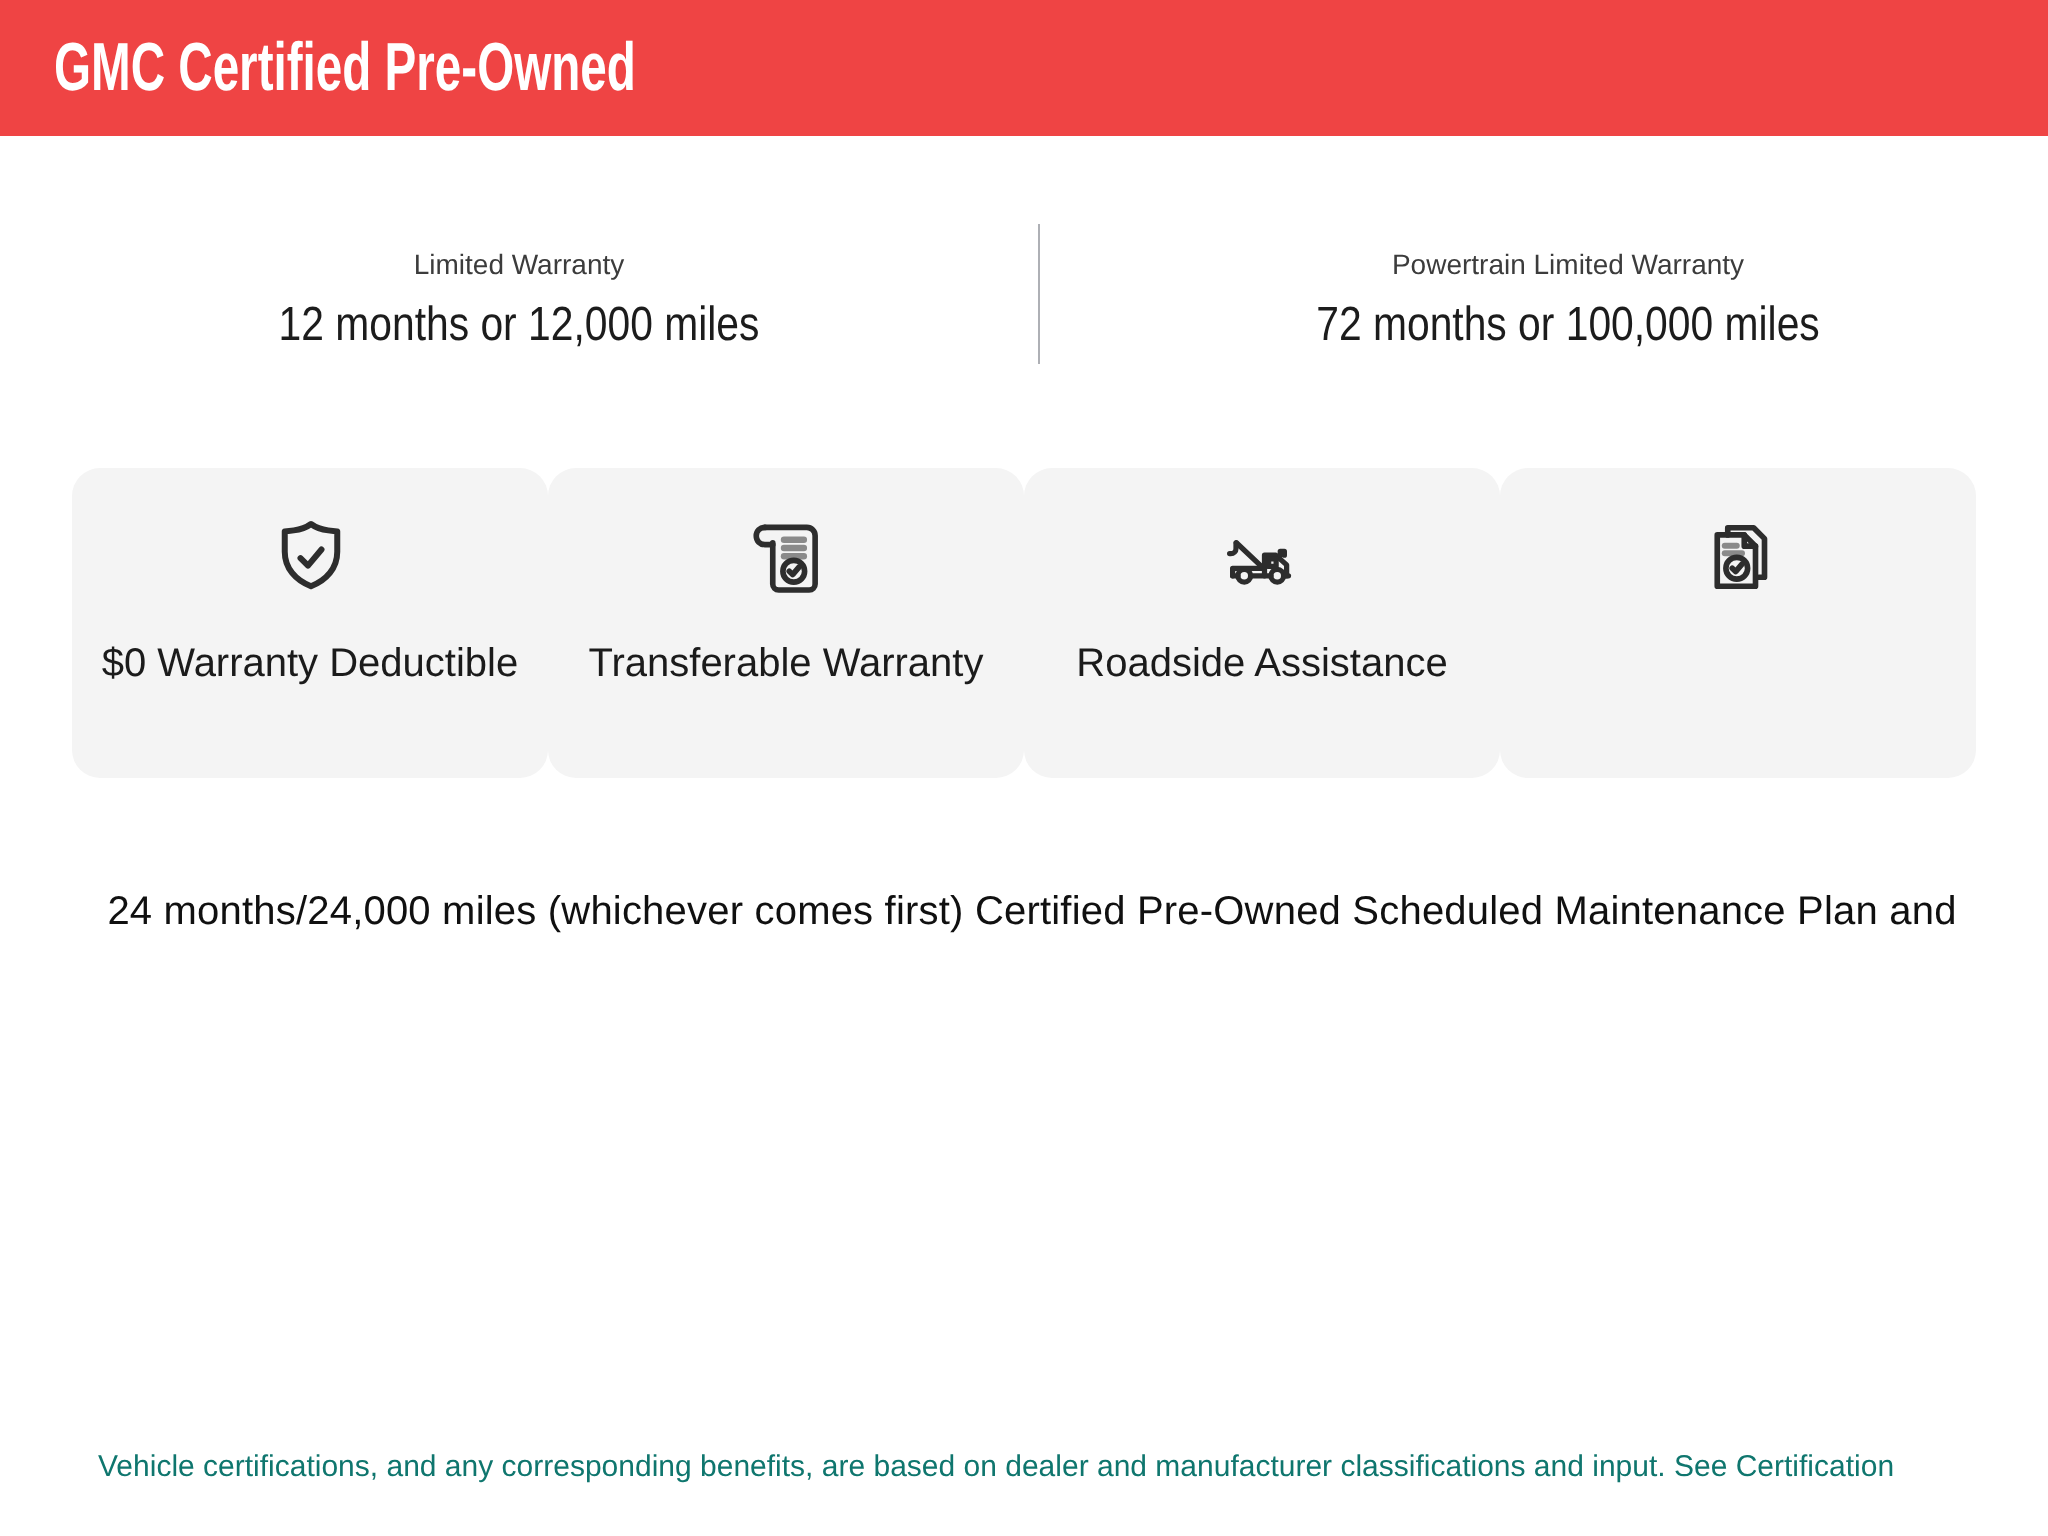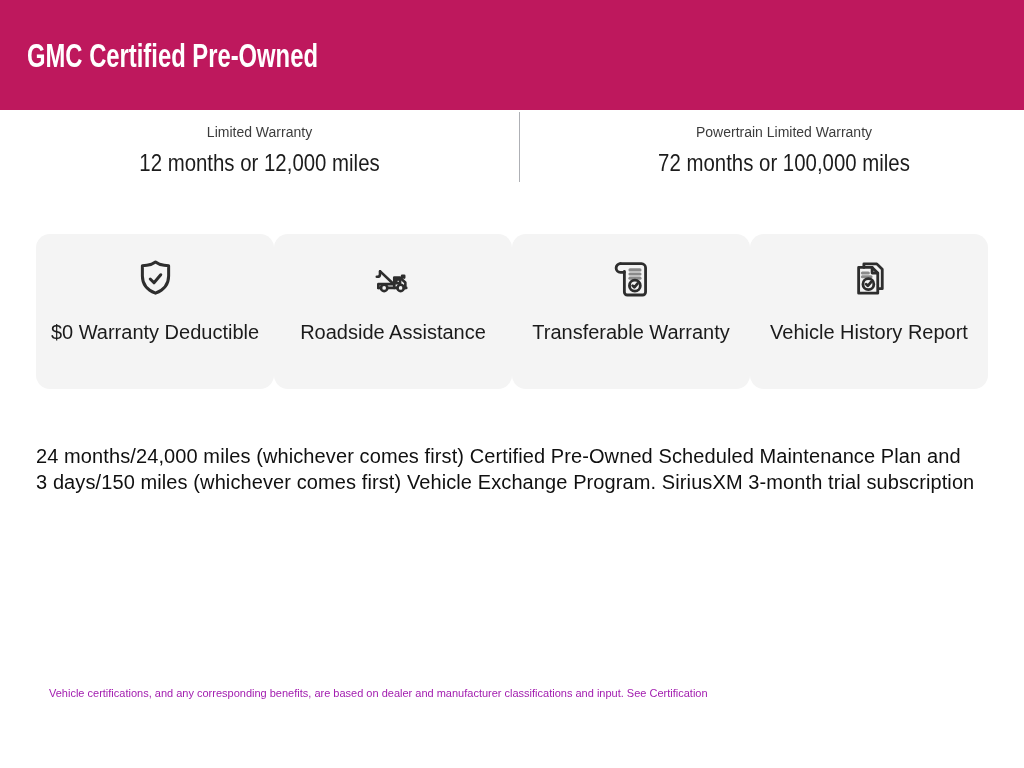--- a/index.html
+++ b/index.html
@@ -5,22 +5,22 @@
   * { margin:0; padding:0; box-sizing:border-box; }
   html,body { background:#ffffff; }
   #page {
     position:relative; width:1024px; height:768px;
     background:#ffffff; overflow:hidden;
     font-family:"Liberation Sans", sans-serif;
   }
 
   
   .header {
-    position:absolute; top:0; left:0; width:1024px; height:110px;
-    background:#be185d; display:flex; align-items:center; padding-left:27px;
+    position:absolute; top:0; left:0; width:1024px; height:68px;
+    background:#ef4444; display:flex; align-items:center; padding-left:27px;
   }
   .header-title {
     color:#ffffff; font-size:34px; font-weight:bold; white-space:nowrap;
     transform:scaleX(0.70); transform-origin:left center;
   }
 
   
   .warranty-col { position:absolute; top:124px; text-align:center; }
   .warranty-col.left  { left:0;     width:519px; }
   .warranty-col.right { left:532px; width:504px; }
@@ -48,26 +48,27 @@
   .card-label {
     margin-top:18px; padding:0 8px; font-size:20px; line-height:27px;
     color:#1b1b1b;
   }
 
   
   .description {
     position:absolute; left:36px; top:443px; width:960px;
     font-size:20px; line-height:26px; color:#101010; letter-spacing:0.1px;
     white-space:nowrap;
+    text-align:center;
   }
 
   
   .disclaimer {
-    position:absolute; left:49px; top:684px; width:950px;
-    font-size:11px; line-height:19.5px; color:#a21caf;
+    position:absolute; left:49px; top:724px; width:950px;
+    font-size:15px; line-height:19.5px; color:#0f766e;
     white-space:nowrap;
   }
 </style>
 </head>
 <body>
 
 <div id="page">
 
   <div class="header">
     <div class="header-title">GMC Certified Pre-Owned</div>
@@ -91,71 +92,69 @@
           <path d="M12 3.2c-1.2.9-2.9 1.5-4.6 1.7L5 5.2v5.4c0 4.4 2.9 7.6 7 9.2 4.1-1.6 7-4.8 7-9.2V5.2l-2.4-.3c-1.7-.2-3.4-.8-4.6-1.7z"></path>
           <path d="M9.2 12.3l2 2 3.6-4.3"></path>
         </svg>
       </div>
       <div class="card-label">$0 Warranty Deductible</div>
     </div>
 
 
     <div class="card">
       <div class="card-icon">
+        <svg viewBox="0 0 24 24" fill="none" stroke="currentColor" stroke-width="1.5" stroke-linecap="round" stroke-linejoin="round">
+          <path d="M6.1 4.1c-1.3 0-2.3 1-2.3 2.3s1 2.3 2.3 2.3h2.1"></path>
+          <path d="M6.1 4.1h11.2c1.2 0 2.2 1 2.2 2.2v12.9c0 .9-.7 1.6-1.6 1.6H9.8c-.9 0-1.6-.7-1.6-1.6V8.2"></path>
+          <path d="M11.2 7.4h5.3" stroke="#8a8a8a" stroke-width="1.7"></path>
+          <path d="M11.2 9.6h5.3" stroke="#8a8a8a" stroke-width="1.7"></path>
+          <path d="M11.2 11.8h5.3" stroke="#8a8a8a" stroke-width="1.7"></path>
+          <circle cx="13.8" cy="15.8" r="2.9"></circle>
+          <path d="M12.6 15.8l.9.9 1.7-2"></path>
+        </svg>
+      </div>
+      <div class="card-label">Transferable Warranty</div>
+    </div>
+
+    <div class="card">
+      <div class="card-icon">
         <svg viewBox="0 0 24 24" fill="none" stroke="currentColor" stroke-width="1.4" stroke-linecap="round" stroke-linejoin="round">
           <circle cx="7" cy="17" r="1.7"></circle>
           <circle cx="15.8" cy="17" r="1.7"></circle>
           <path d="M3.9 17h1.4"></path>
           <path d="M8.7 17h5.4"></path>
           <path d="M17.5 17h1.3"></path>
           <path d="M3.9 17v-2h8.5"></path>
           <path d="M12.4 17v-5.5h3l2.9 2.6v2.9"></path>
           <path d="M13.5 12.5h2v2h-2z"></path>
           <path d="M16.6 11.5v-1h1.1v1"></path>
           <path d="M12 14.9 4.9 8.2"></path>
           <path d="M4.8 8.2v1.5c0 .8-.6 1.4-1.4 1.4h-.3"></path>
         </svg>
       </div>
       <div class="card-label">Roadside Assistance</div>
     </div>
 
     <div class="card">
       <div class="card-icon">
         <svg viewBox="0 0 24 24" fill="none" stroke="currentColor" stroke-width="1.5" stroke-linecap="round" stroke-linejoin="round">
-          <path d="M6.1 4.1c-1.3 0-2.3 1-2.3 2.3s1 2.3 2.3 2.3h2.1"></path>
-          <path d="M6.1 4.1h11.2c1.2 0 2.2 1 2.2 2.2v12.9c0 .9-.7 1.6-1.6 1.6H9.8c-.9 0-1.6-.7-1.6-1.6V8.2"></path>
-          <path d="M11.2 7.4h5.3" stroke="#8a8a8a" stroke-width="1.7"></path>
-          <path d="M11.2 9.6h5.3" stroke="#8a8a8a" stroke-width="1.7"></path>
-          <path d="M11.2 11.8h5.3" stroke="#8a8a8a" stroke-width="1.7"></path>
-          <circle cx="13.8" cy="15.8" r="2.9"></circle>
-          <path d="M12.6 15.8l.9.9 1.7-2"></path>
-        </svg>
-      </div>
-      <div class="card-label">Transferable Warranty</div>
-    </div>
-
-    <div class="card">
-      <div class="card-icon">
-        <svg viewBox="0 0 24 24" fill="none" stroke="currentColor" stroke-width="1.5" stroke-linecap="round" stroke-linejoin="round">
           <path d="M9 6.1V4.2h6.9l2.9 2.9v10.3h-1.5"></path>
           <path d="M6.2 6.1h7.2l3 3v10.7H6.2z"></path>
           <path d="M13.4 6.1v3h3"></path>
           <path d="M8.2 9h3.2" stroke="#8a8a8a" stroke-width="1.6"></path>
           <path d="M8.2 11h4.6" stroke="#8a8a8a" stroke-width="1.6"></path>
           <circle cx="11.4" cy="15" r="2.9"></circle>
           <path d="M10.2 15l.9.9 1.7-2"></path>
         </svg>
       </div>
-      <div class="card-label">Vehicle History Report</div>
     </div>
 
   </div>
 
   <div class="description">
     <div>24 months/24,000 miles (whichever comes first) Certified Pre-Owned Scheduled Maintenance Plan and</div>
-    <div>3 days/150 miles (whichever comes first) Vehicle Exchange Program. SiriusXM 3-month trial subscription</div>
   </div>
 
   <div class="disclaimer">
     <div>Vehicle certifications, and any corresponding benefits, are based on dealer and manufacturer classifications and input. See Certification</div>
   </div>
 
 </div>
 
 </body></html>

